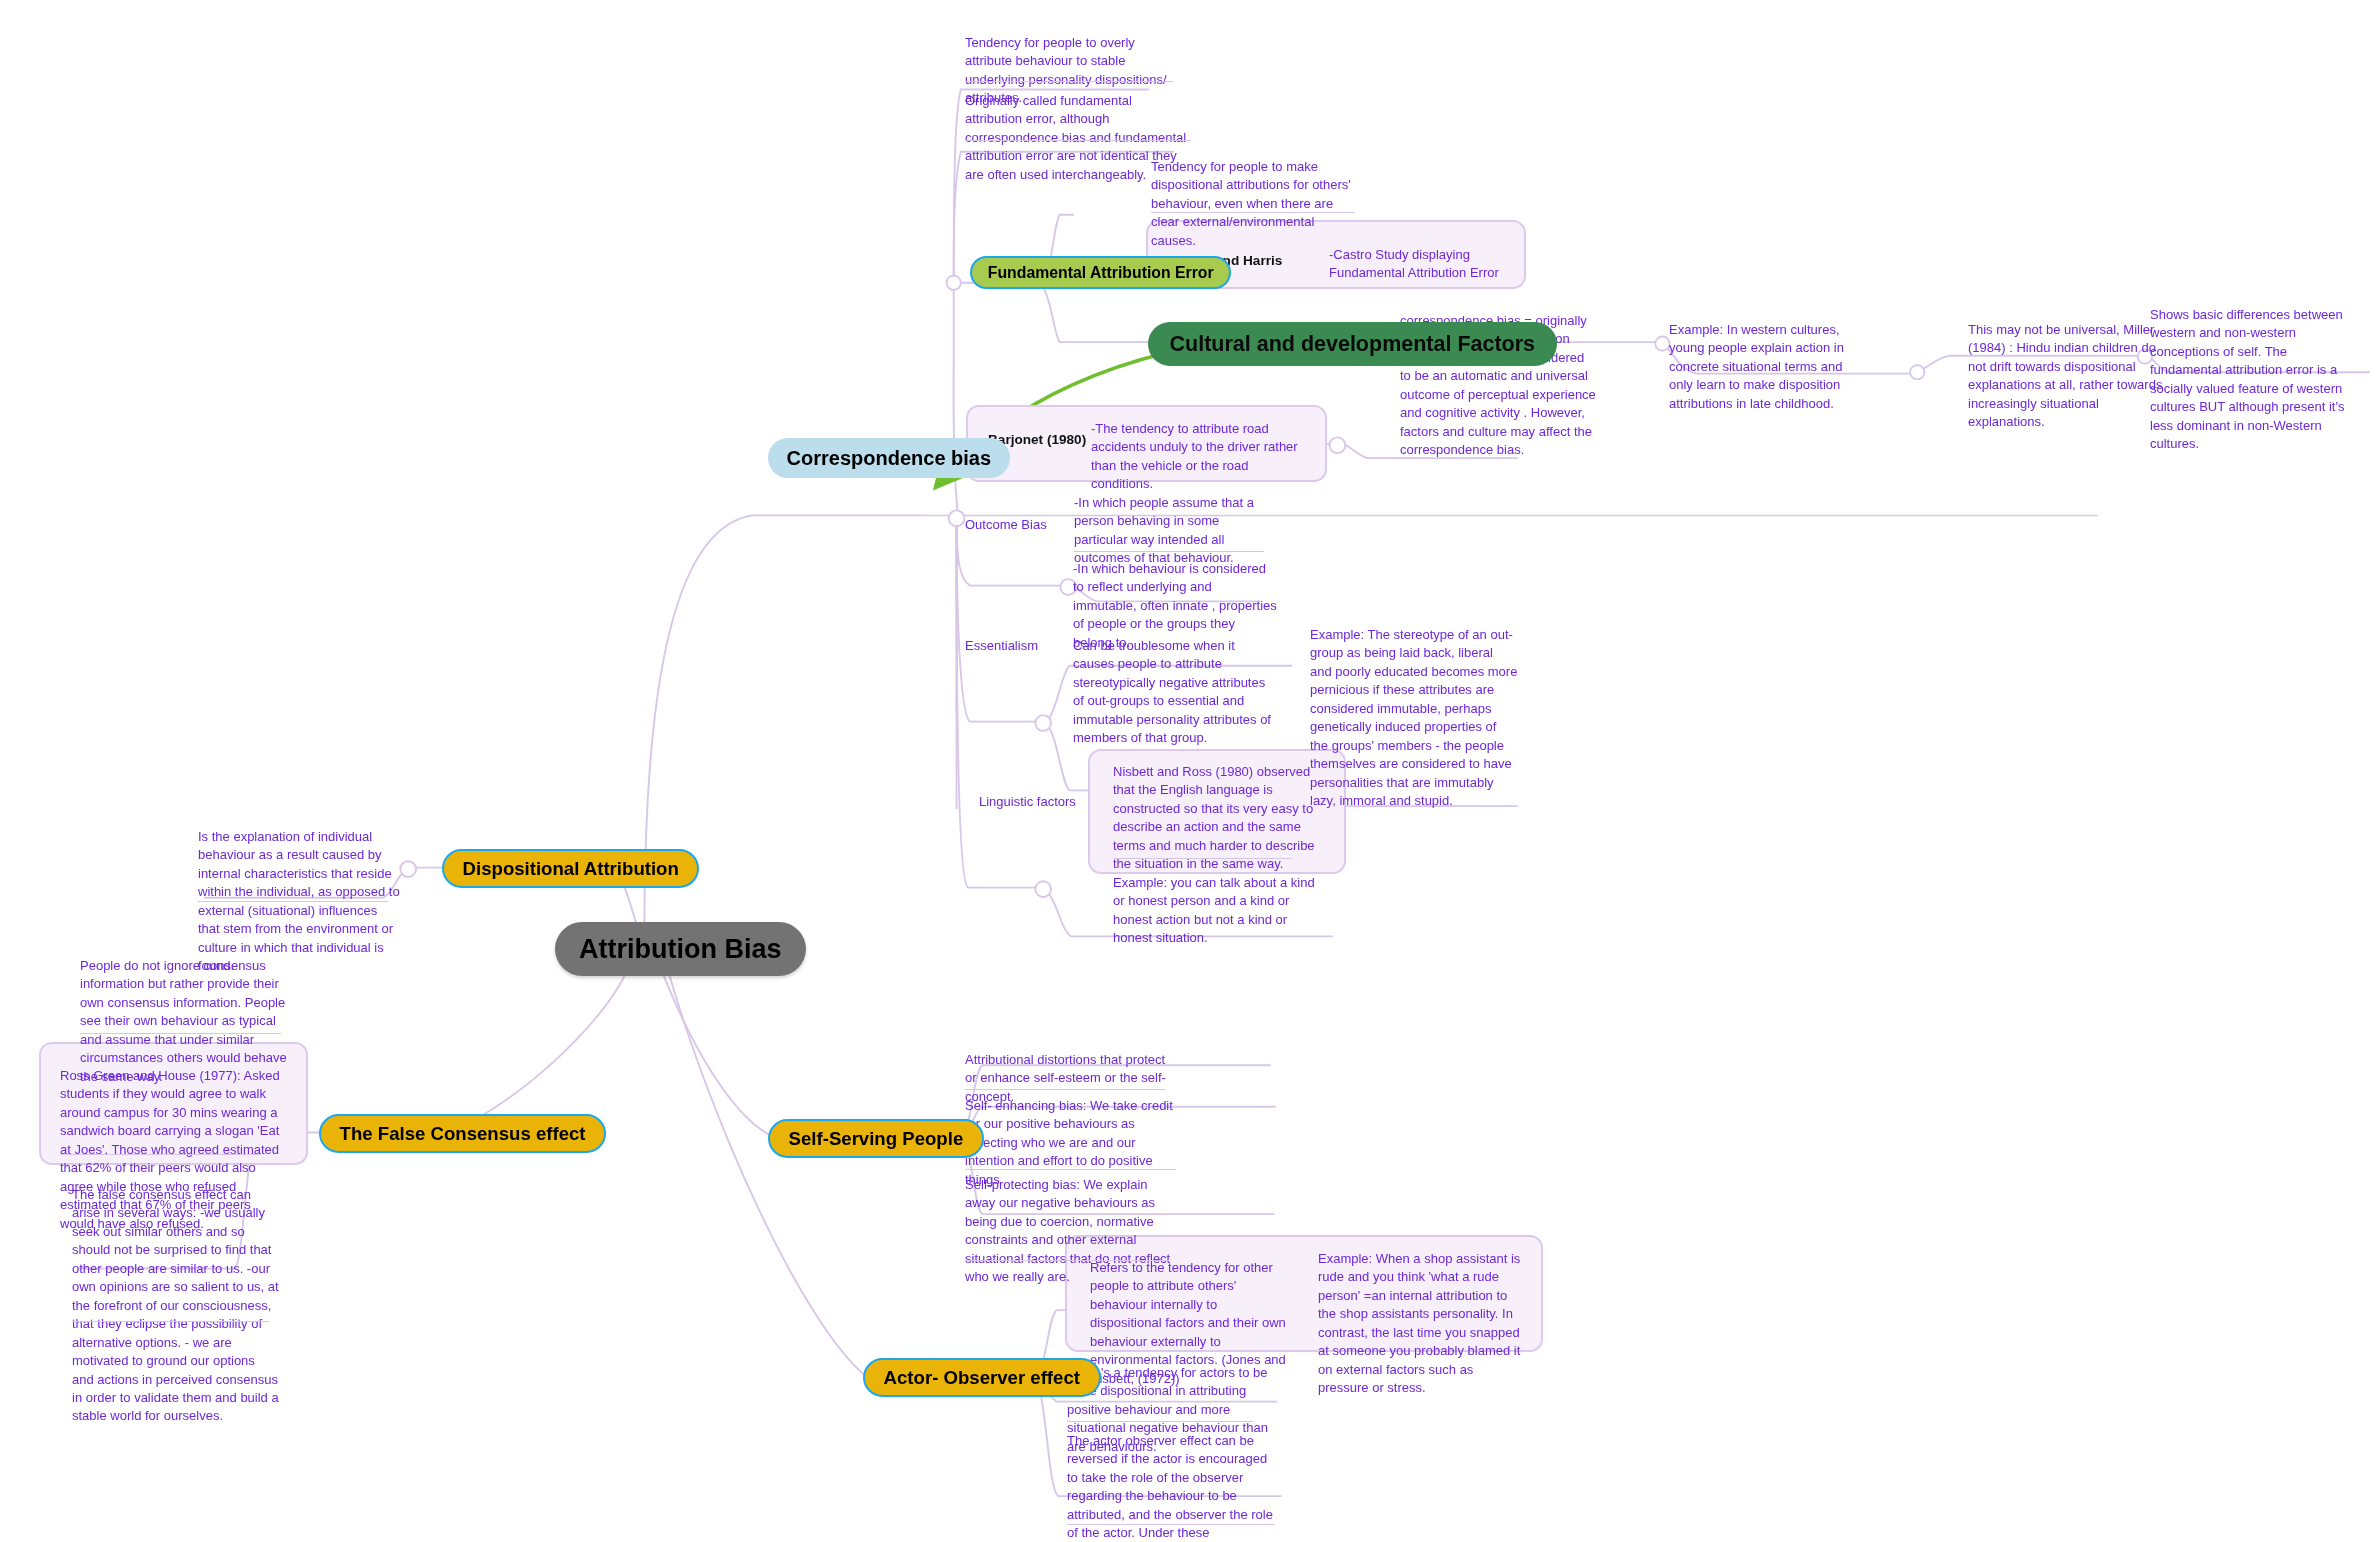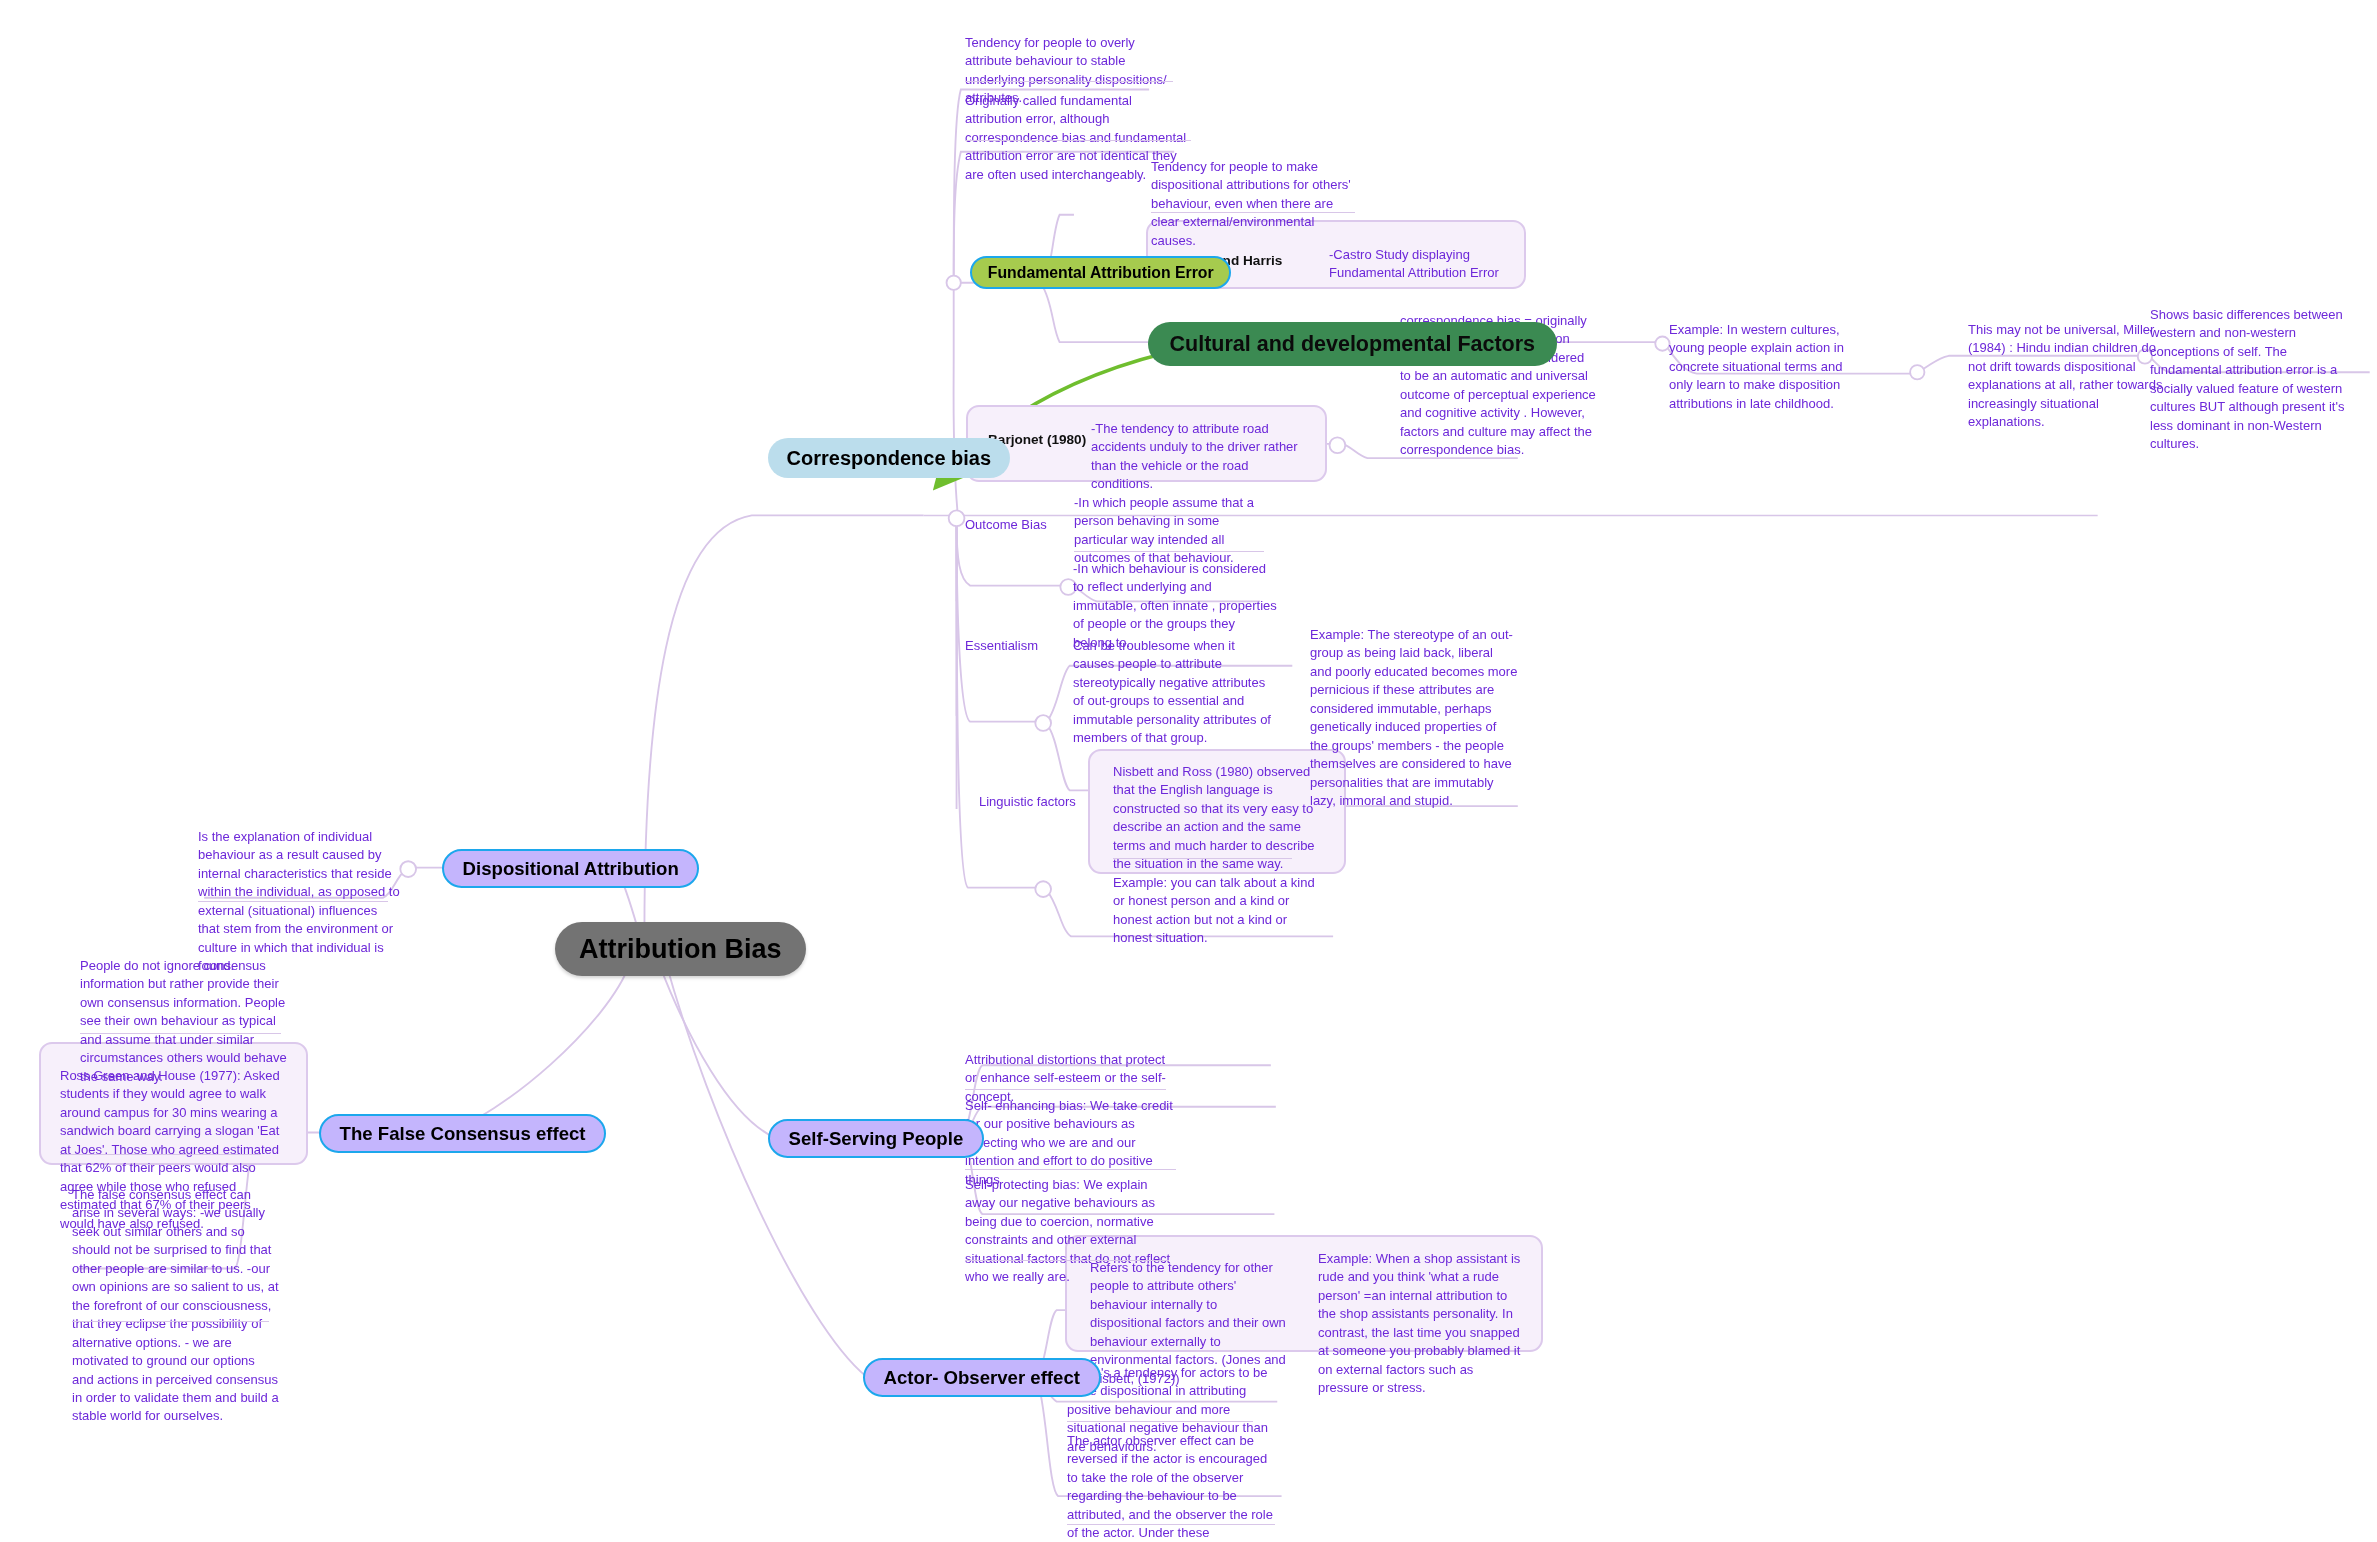--- a/index.html
+++ b/index.html
@@ -37,21 +37,21 @@
     z-index: 5;
   }
   .node.root {
     background: #737373;
     font-size: 27px;
     padding: 0 24px;
     height: 54px;
     box-shadow: 0 2.1px 3.6px rgba(0,0,0,0.18);
   }
   .node.branch {
-    background: #c4b5fd;
+    background: #eab308;
     border: 2.1px solid #1CA7EC;
     font-size: 18.6px;
     padding: 0 18.6px;
     height: 39px;
   }
   .node.branch.noborder {
     border: none;
     background: #BBDDEC;
     font-size: 20px;
     height: 40px;

